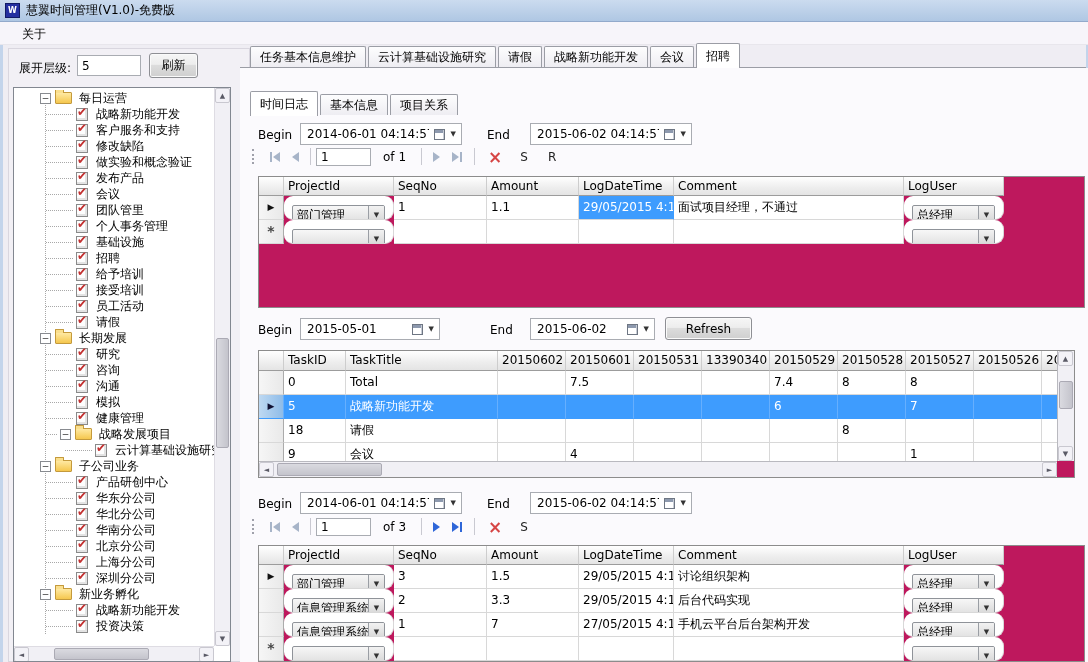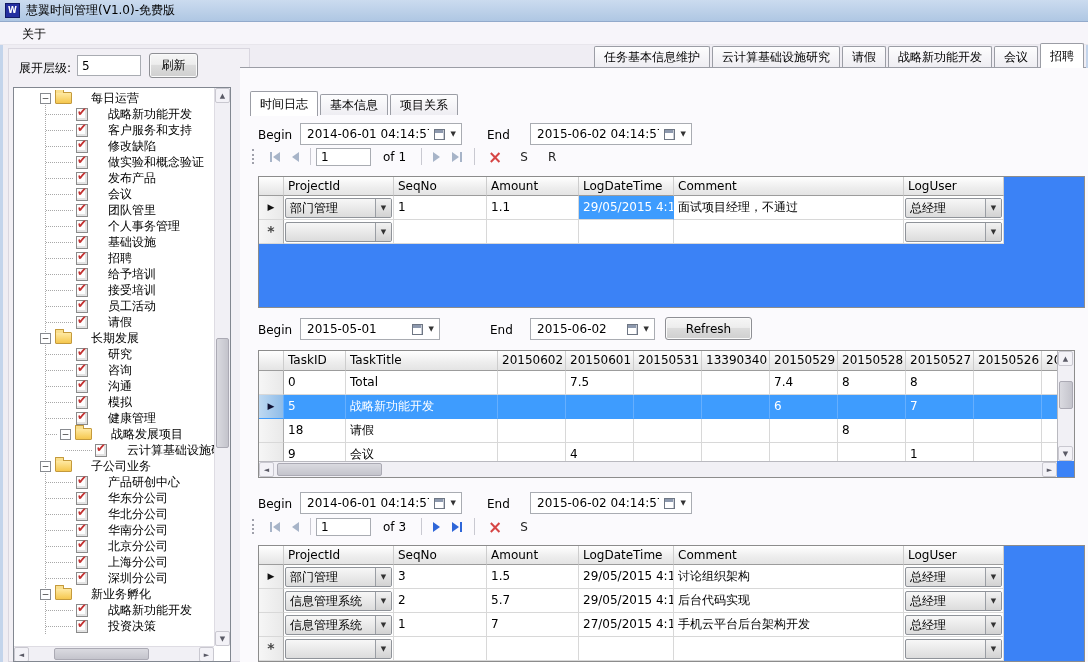--- a/index.html
+++ b/index.html
@@ -50,37 +50,37 @@
     font-size:9px; line-height:9px; text-align:center; margin-right:4px; flex:none;
     position:relative; z-index:1; color:#333; }
   .folder-icon { width:17px; height:12px; margin-right:5px; flex:none; position:relative;
     background:linear-gradient(#FFE9A2,#F5C74E); border:1px solid #C49A3C; border-radius:1px; }
   .folder-icon::before { content:""; position:absolute; left:-1px; top:-4px; width:7px; height:3px;
     background:#FADF8E; border:1px solid #C49A3C; border-bottom:none; border-radius:1px 1px 0 0; }
   .leaf-icon { width:12px; height:13px; margin-right:6px; flex:none; background:#FDFDFD;
     border:1px solid #8A8A8A; position:relative; box-shadow:inset -2px -2px 0 #E3E3E3; }
   .leaf-icon::after { content:"\2714"; position:absolute; left:0px; top:-4px; color:#C32F2F;
     font-size:12px; font-weight:bold; }
-  .tree-label { position:relative; z-index:1; background:transparent; padding:0 2px;margin-left:12px; }
+  .tree-label { position:relative; z-index:1; background:transparent; padding:0 2px; }
 
   
   .sb-v { position:absolute; top:0; right:0; bottom:15px; width:16px; background:#F1F0F5;
     border-left:1px solid #DEDCE3; }
   .sb-h { position:absolute; left:0; right:16px; bottom:0; height:15px; background:#F1F0F5;
     border-top:1px solid #DEDCE3; }
   .sb-btn { position:absolute; width:15px; height:15px; background:#F3F2F7;
     border:1px solid #C9C8D0; border-radius:2px; color:#5A5A66; font-size:7px;
     display:flex; align-items:center; justify-content:center; }
   .sb-thumb { position:absolute; background:linear-gradient(90deg,#DADAE0,#C4C4CC);
     border:1px solid #ABAAB4; border-radius:2px; }
   .sb-h .sb-thumb { background:linear-gradient(#DADAE0,#C4C4CC); }
 
   
   .tabstrip { position:absolute; display:flex; align-items:flex-end; }
-  .top-tabs { left:240px; top:45px; right:2px; height:23px; border-bottom:1px solid #9B9DA5; padding-left:10px;justify-content:flex-end; }
+  .top-tabs { left:240px; top:45px; right:2px; height:23px; border-bottom:1px solid #9B9DA5; padding-left:10px; }
   .inner-tabs { left:10px; top:24px; right:0; height:23px; padding-left:0; }
   .tab { position:relative; height:21px; line-height:20px; padding:0 9px; margin-right:2px;
     background:linear-gradient(#FDFDFE,#EEEDF2); border:1px solid #9B9DA5; border-bottom:none;
     border-radius:2px 2px 0 0; cursor:default; }
   .tab.selected { height:25px; line-height:24px; background:#FFF; z-index:3; margin-bottom:-1px; }
 
   .tab-page { position:absolute; left:240px; top:68px; width:848px; height:594px;
     background:#FBFAFD; }
 
   
@@ -107,21 +107,21 @@
   .tri-r { border-left:7px solid currentColor; }
   .bar { width:2px; height:10px; background:currentColor; margin:0 1px; }
   .nav-sep { width:1px; height:17px; background:#C9C9D1; margin:0 5px; }
   .pos-box { width:55px; height:18px; background:#FFF; border:1px solid #A9ACB2;
     padding:0 4px; line-height:17px; }
   .of-label { margin:0 10px 0 12px; }
   .del-btn { color:#D64545; font-size:17px; font-weight:bold; line-height:16px; margin:0 8px; }
   .sr-btn { margin:0 10px; color:#222; }
 
   
-  .grid { position:absolute; background:#3b82f6; border:1px solid #8C8C8C; overflow:hidden; }
+  .grid { position:absolute; background:#be185d; border:1px solid #8C8C8C; overflow:hidden; }
   .g-row { display:flex; width:745px; }
   .pivot .g-row { width:851px; }
   .g-cell { flex:none; border-right:1px solid #D8D8D8; border-bottom:1px solid #D8D8D8;
     background:#FFF; padding:0 4px; height:24px; line-height:23px;
     white-space:nowrap; overflow:hidden; }
   .g-head .g-cell { background:linear-gradient(#FFFFFF,#EDEDED 60%,#E4E4E4);
     border-right:1px solid #CDCDCD; border-bottom:1px solid #9C9C9C; height:19px; line-height:18px; }
   .pivot .g-head .g-cell { height:20px; line-height:19px; }
   .rowhead { background:linear-gradient(90deg,#F6F6F6,#E9E9E9); border-right:1px solid #ABABAB;
     text-align:center; padding:0; color:#222; }
@@ -132,21 +132,21 @@
   .c4 { width:95px; } .c5 { width:230px; } .c6 { width:100px; }
   .p0 { width:25px; } .p1 { width:62px; } .p2 { width:152px; } .pd { width:68px; }
   .cell-sel { background:#3E9CFE !important; color:#FFF; border-right-color:#3E9CFE; }
   .row-sel .g-cell { background:#3E9CFE; color:#FFF; border-right-color:#66AFFE; border-bottom-color:#3E9CFE; }
   .row-sel .rowhead { background:linear-gradient(90deg,#BED9F2,#8FBCE8); color:#113; }
   .combo { height:20px; margin:1px 0; border:1px solid #8F9399; border-radius:2px;
     background:linear-gradient(#F7F7F7,#DCDCDC); display:flex; overflow:hidden; }
   .combo-label { flex:1; padding:0 4px; line-height:18px; white-space:nowrap; overflow:hidden; }
   .combo-btn { width:16px; flex:none; border-left:1px solid #9A9EA4;
     background:linear-gradient(#F2F2F2,#D2D2D2); display:flex; align-items:center; justify-content:center; }
-  .combo-cell { padding:1px; }
+  .combo-cell { padding:8px;border-radius:9px; }
   .pivot-viewport { position:absolute; left:0; top:0; right:17px; bottom:16px; overflow:hidden; background:#ACACAC; }
   .pivot .sb-v { bottom:16px; width:17px; border-left:1px solid #B9B9BF; }
   .pivot .sb-h { right:17px; height:16px; border-top:1px solid #B9B9BF; }
 </style>
 </head>
 <body>
 
 <div class="titlebar">
   <span class="app-icon">W</span>
   <span class="title-text">慧翼时间管理(V1.0)-免费版</span>
@@ -617,21 +617,21 @@
         <div class="g-cell rowhead c0 cur-arrow"></div>
         <div class="g-cell combo-cell c1">
           <div class="combo">
             <span class="combo-label">信息管理系统</span>
             <span class="combo-btn">
               <span class="dd-arrow">▼</span>
             </span>
           </div>
         </div>
         <div class="g-cell c2">2</div>
-        <div class="g-cell c3">5.7</div>
+        <div class="g-cell c3">3.3</div>
         <div class="g-cell c4">29/05/2015 4:11...</div>
         <div class="g-cell c5">后台代码实现</div>
         <div class="g-cell combo-cell c6">
           <div class="combo">
             <span class="combo-label">总经理</span>
             <span class="combo-btn">
               <span class="dd-arrow">▼</span>
             </span>
           </div>
         </div>

